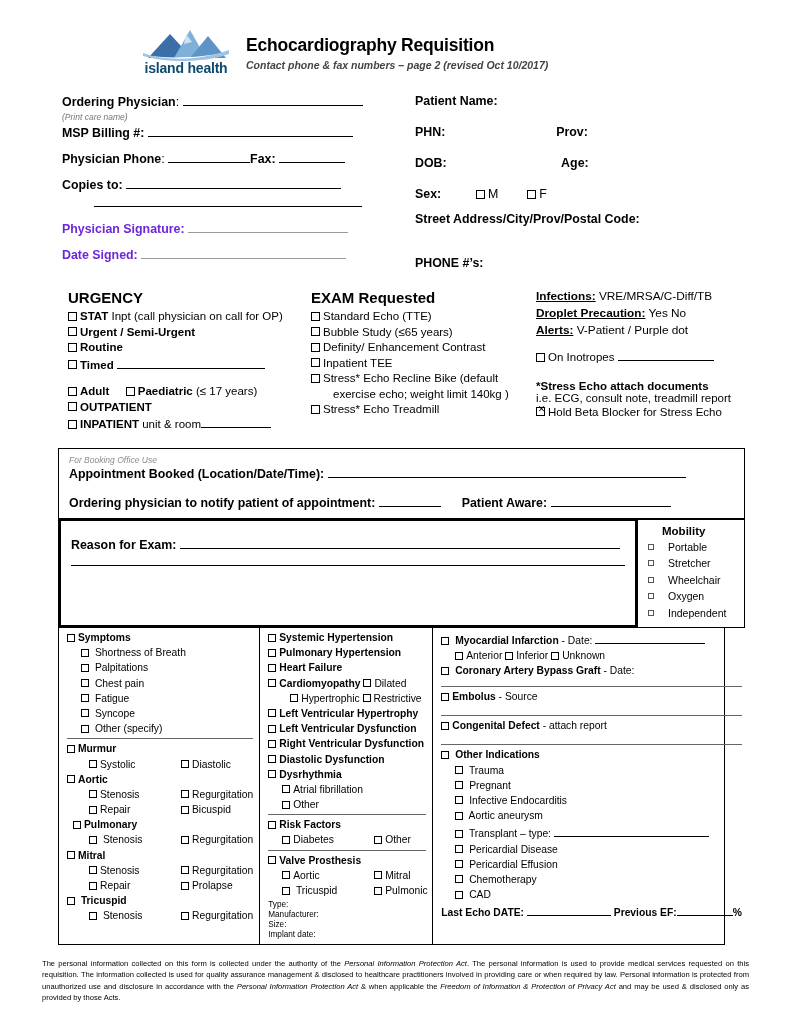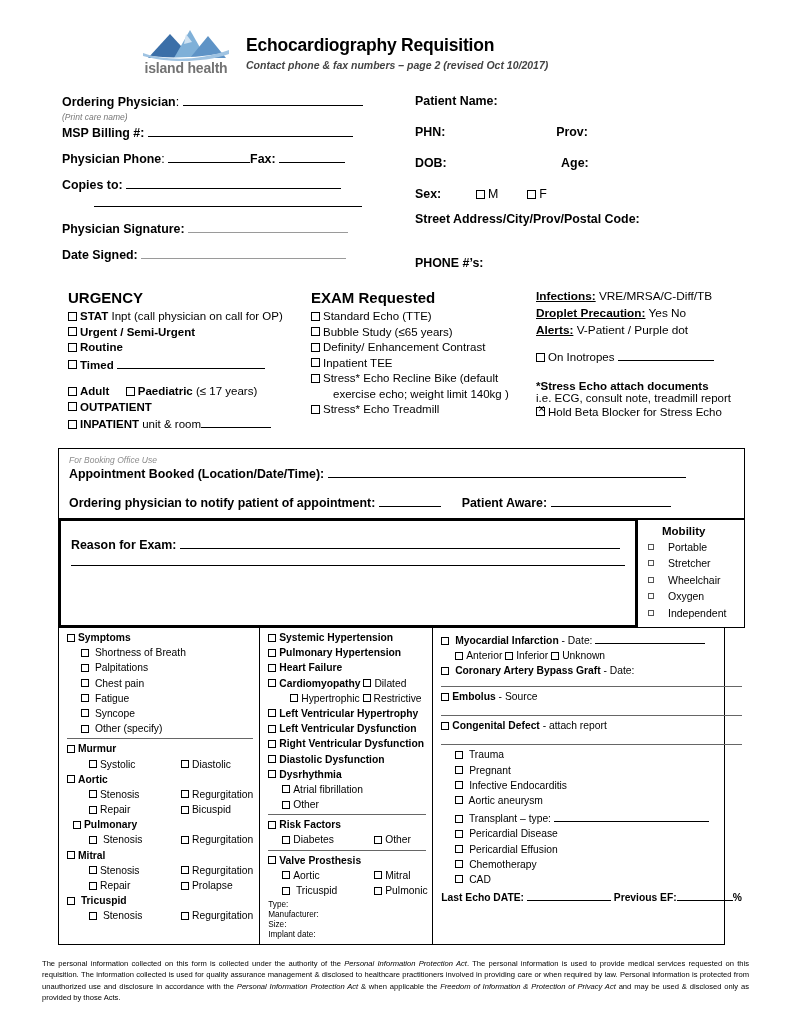--- a/index.html
+++ b/index.html
@@ -10,36 +10,36 @@
     font-family: "Liberation Sans", sans-serif;
     color: #000;
     overflow: hidden;
   }
   .page { position: relative; width: 791px; height: 1024px; padding: 0; }
 
   
   .header { display:flex; align-items:center; padding: 28px 0 6px 140px; }
   .logo { width: 92px; flex: 0 0 92px; margin-right: 14px; }
   .logo svg { display:block; }
-  .logo-text { font-size: 14px; font-weight: bold; color:#737373; letter-spacing:-0.2px; text-align:center; margin-top:-2px;}
+  .logo-text { font-size: 14px; font-weight: bold; color:#0c4a6e; letter-spacing:-0.2px; text-align:center; margin-top:-2px;}
   .htitles { padding-top: 2px; }
   .h-title { font-size: 17.5px; font-weight: bold; letter-spacing:-0.2px; }
   .h-sub { font-size: 10.5px; font-style: italic; font-weight: bold; color:#444; margin-top:3px; }
 
   
   .topinfo { display:flex; padding: 12px 45px 0 62px; }
   .col-left { width: 335px; }
   .col-right { flex:1; padding-left: 18px; }
   .frow { font-size: 12.4px; font-weight: bold; margin-bottom: 11px; white-space:nowrap; }
   .frow.tight { margin-bottom: 3px; }
   .lbl-norm { font-weight: normal; }
   .note { font-size: 8.5px; font-style: italic; color:#777; font-weight:normal; margin:0 0 3px 0; }
   .ul { display:inline-block; border-bottom: 1.3px solid #000; vertical-align: baseline; height: 12px; }
   .ul.gray { border-bottom-color:#9a9a9a; }
-  .gray-txt { color:#000000; }
+  .gray-txt { color:#6d28d9; }
 
   
   .cb { display:inline-block; width:9px; height:9px; border:1.3px solid #000; vertical-align:-0.5px; margin-right:3px; position:relative; background:#fff;}
   .cb.sm { width:8px; height:8px; }
   .cb.x::after{ content:"✕"; position:absolute; left:0; top:-3px; font-size:9px; line-height:9px; width:9px; text-align:center;}
   .cb.light { border:1px solid #555; width:6px; height:6px; }
 
   
   .three { display:flex; padding: 8px 40px 0 68px; }
   .c1 { width:243px; }
@@ -344,20 +344,21 @@
 
     <div class="bc bc3">
       <div class="it b"><span class="cb sm"></span> <span>Myocardial Infarction</span> <span style="font-weight:normal">- Date:</span> <span class="ul" style="width:110px"></span></div>
       <div class="it i1"><span class="cb sm"></span><span>Anterior</span> <span class="cb sm"></span><span>Inferior</span> <span class="cb sm"></span><span>Unknown</span></div>
       <div class="it b"><span class="cb sm"></span> <span>Coronary Artery Bypass Graft</span> <span style="font-weight:normal">- Date:</span></div>
       <div class="hr" style="margin-top:10px"></div>
       <div class="it b"><span class="cb sm"></span><span>Embolus</span> <span style="font-weight:normal">- Source</span></div>
       <div class="hr" style="margin-top:13px"></div>
       <div class="it b"><span class="cb sm"></span><span>Congenital Defect</span><span style="font-weight:normal"> -  attach report</span></div>
       <div class="hr" style="margin-top:13px"></div>
+      <div class="it b"><span class="cb sm"></span> <span>Other Indications</span></div>
       <div class="it i1"><span class="cb sm"></span> <span>Trauma</span></div>
       <div class="it i1"><span class="cb sm"></span> <span>Pregnant</span></div>
       <div class="it i1"><span class="cb sm"></span> <span>Infective Endocarditis</span></div>
       <div class="it i1"><span class="cb sm"></span> <span>Aortic aneurysm</span></div>
       <div class="it i1"><span class="cb sm"></span> <span>Transplant – type:</span> <span class="ul" style="width:155px"></span></div>
       <div class="it i1"><span class="cb sm"></span> <span>Pericardial Disease</span></div>
       <div class="it i1"><span class="cb sm"></span> <span>Pericardial Effusion</span></div>
       <div class="it i1"><span class="cb sm"></span> <span>Chemotherapy</span></div>
       <div class="it i1"><span class="cb sm"></span> <span>CAD</span></div>
       <div class="lastrow">

